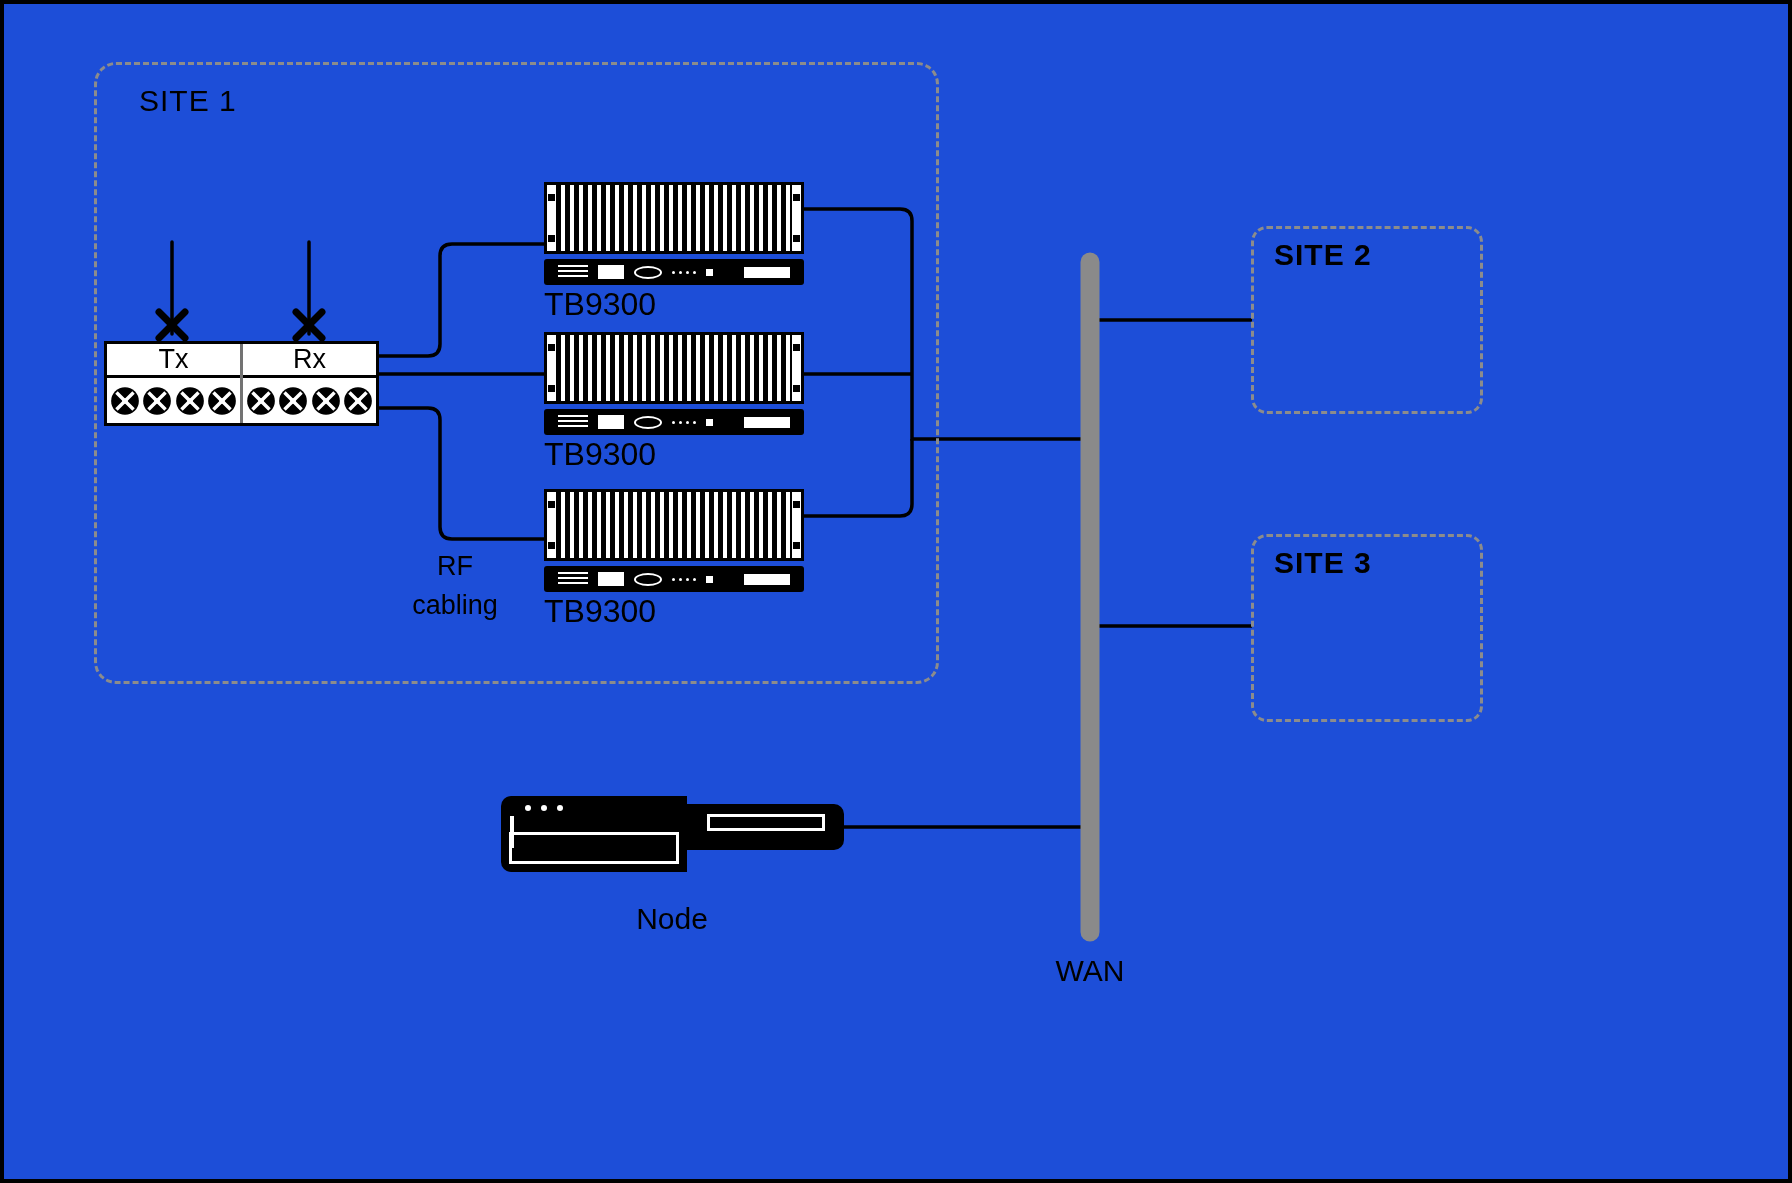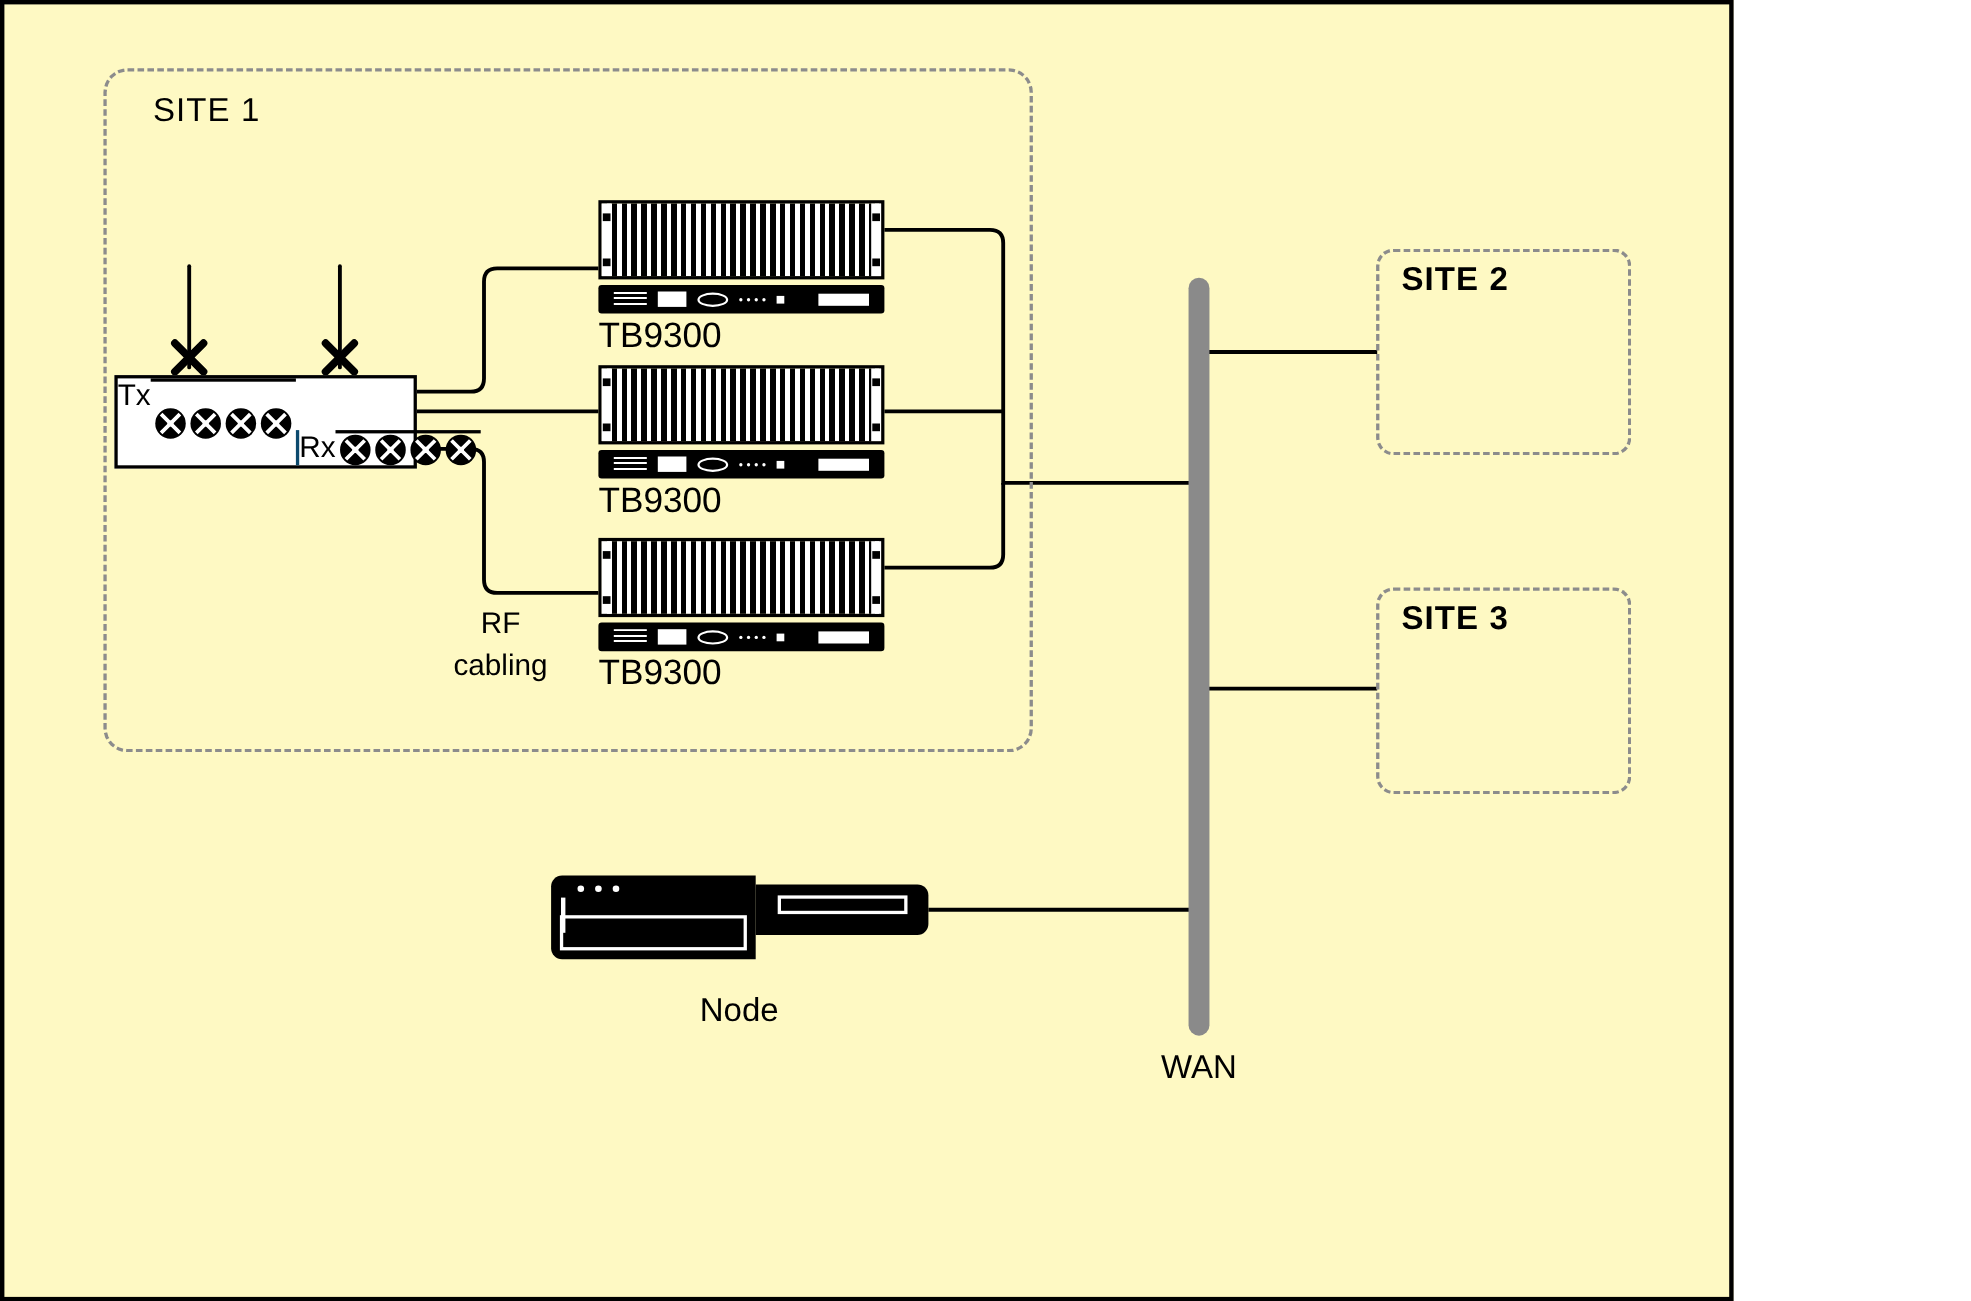--- a/index.html
+++ b/index.html
@@ -1,28 +1,28 @@
 <!DOCTYPE html>
 <html><head>
 <meta charset="utf-8">
 <style>
   * { margin:0; padding:0; box-sizing:border-box; }
   body { font-family:"Liberation Sans", sans-serif; background:#fff; color:#000; }
-  #canvas { position:relative; width:1576px; height:1183px; background:#fef9c3; border:4px solid #000; overflow:hidden; }
+  #canvas { position:relative; width:1792px; height:1183px; background:#1d4ed8; border:4px solid #000; overflow:hidden; }
   svg.overlay { position:absolute; left:0; top:0; pointer-events:none; }
 
   
   .dashed-box { position:absolute; border:3px dashed #8c8c8c; border-radius:22px; background:transparent; }
   .site-label { position:absolute; font-size:30px; letter-spacing:1px; }
 
   
   #combiner { position:absolute; left:100px; top:337px; width:275px; height:85px;
               border:3px solid #000; display:flex; background:#fff; }
-  .comb-cell { flex:1; display:flex; flex-direction:row; }
-  .comb-cell + .comb-cell { border-left:3px solid #0c4a6e;margin-top:47px; }
+  .comb-cell { flex:1; display:flex; flex-direction:column; }
+  .comb-cell + .comb-cell { border-left:3px solid #737373; }
   .comb-cell .cell-label { height:31px; text-align:center; font-size:27px; line-height:31px; }
   .connectors { border-top:3px solid #000; flex:1; display:flex; align-items:center;
                 justify-content:space-between; padding:0 2px; }
   .conn { width:32px; height:32px; }
 
   .caption { position:absolute; text-align:center; font-size:27px; line-height:1.45; }
 
   
   .device { position:absolute; left:540px; width:260px; }
   .grille { position:relative; height:72px; border:3px solid #000;

